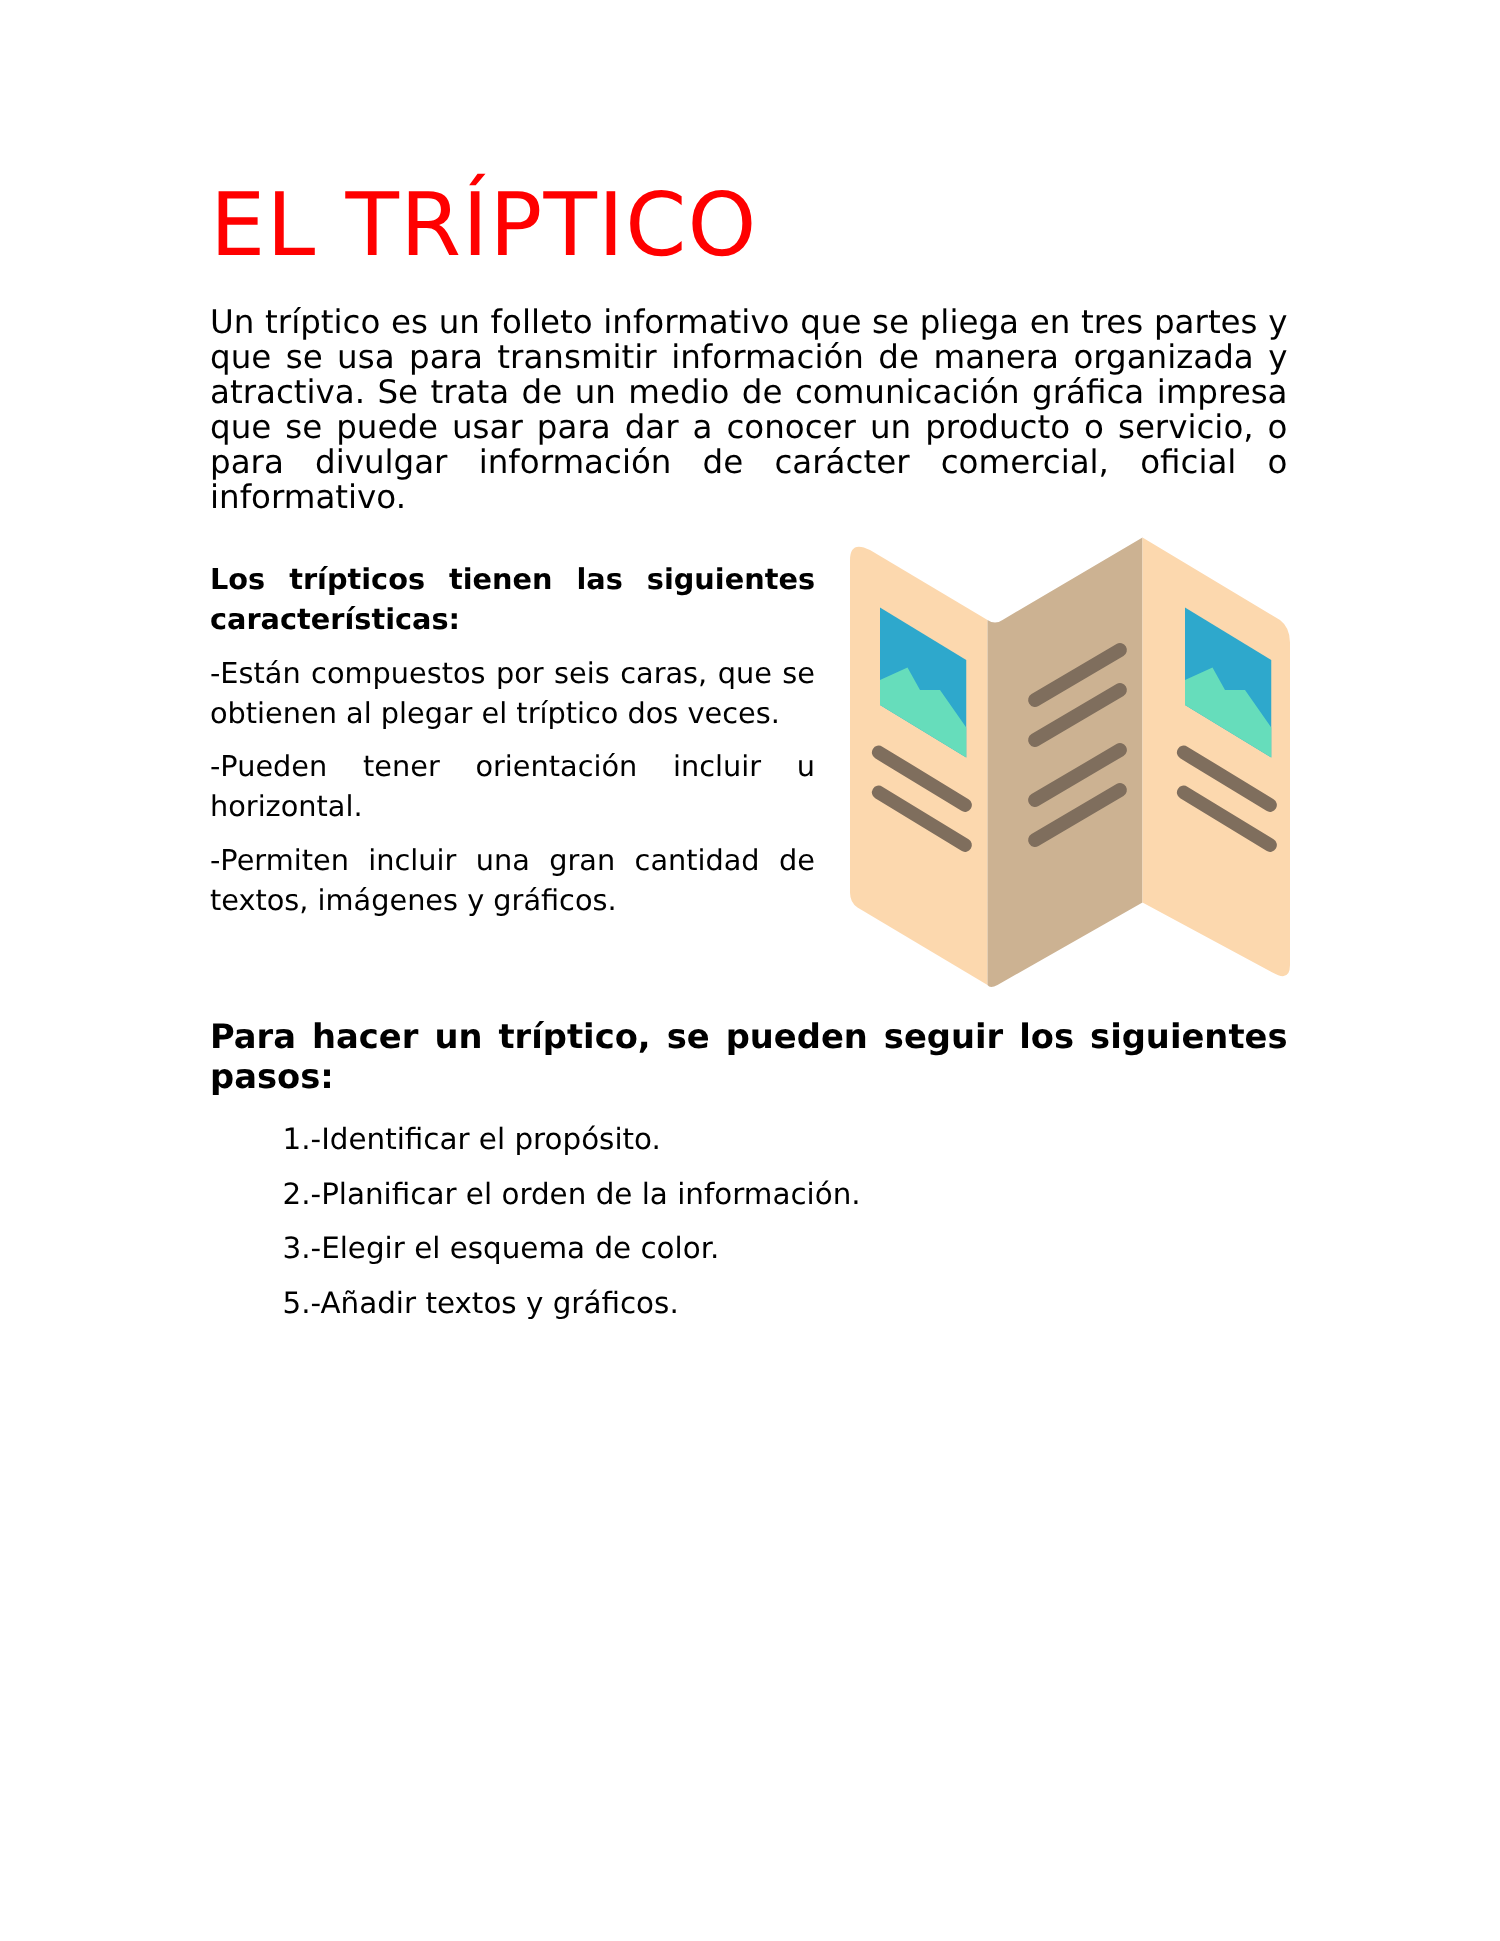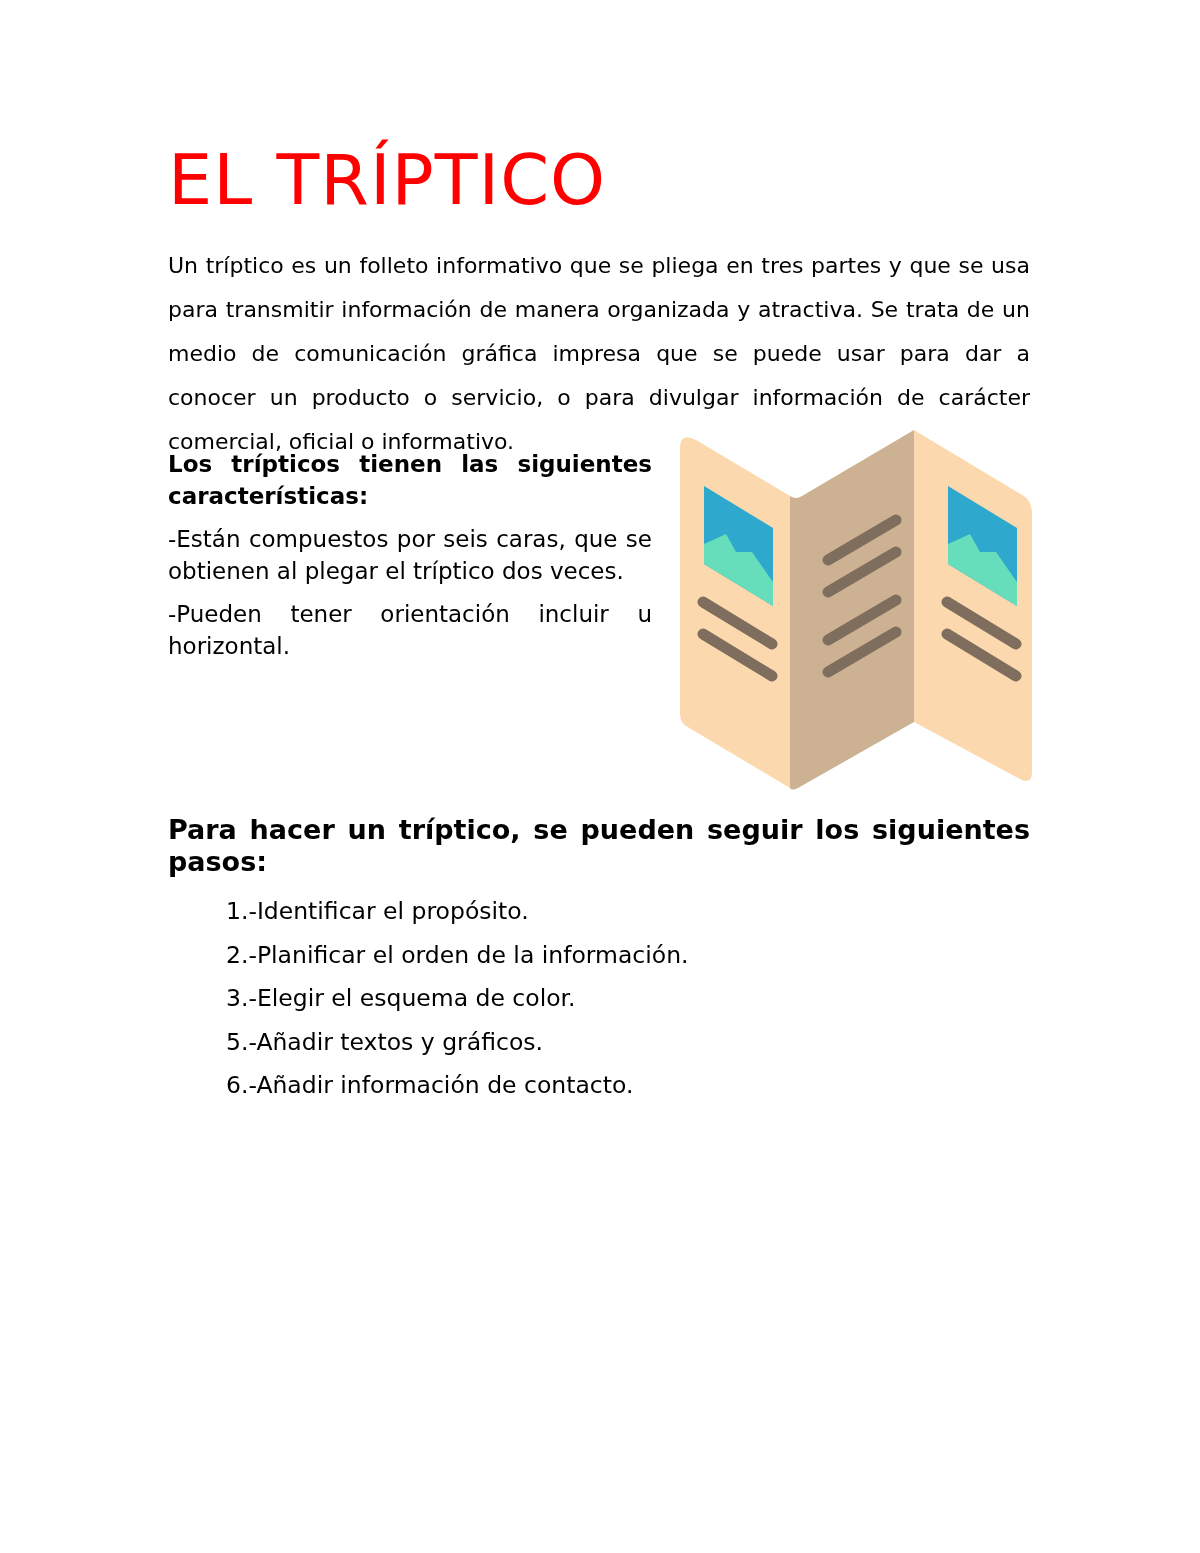--- a/index.html
+++ b/index.html
@@ -1,41 +1,42 @@
 <!DOCTYPE html>
 <html><head>
 <meta charset="utf-8">
 <style>
   html, body { margin: 0; padding: 0; background: #ffffff; }
   body { width: 1200px; height: 1553px; position: relative; overflow: hidden;
          font-family: "DejaVu Sans", sans-serif; color: #000; }
   .title { position: absolute; left: 168px; top: 140px; margin: 0;
            font-size: 70px; font-weight: normal; color: #ff0000; line-height: 80px; letter-spacing: 1px; }
   .intro { position: absolute; left: 168px; top: 244px; width: 862px; margin: 0;
-           font-size: 22px; line-height: 44px; text-align: justify; }
+           font-size: 26px; line-height: 28px; text-align: justify; }
   .left-col { position: absolute; left: 168px; top: 448px; width: 484px; }
   .left-col p { margin: 0 0 11px 0; font-size: 23px; line-height: 32px; text-align: justify; }
   .left-col p.head { font-weight: bold; }
   .illustration { position: absolute; left: 668px; top: 426px; width: 368px; height: 365px; }
   .steps-head { position: absolute; left: 168px; top: 814px; width: 862px; margin: 0;
                 font-size: 27px; line-height: 32px; font-weight: bold; text-align: justify; }
   .steps { position: absolute; left: 222px; top: 891px; margin: 4px; padding: 0; list-style: none; }
   .steps li { font-size: 23.5px; line-height: 32px; margin-bottom: 11.5px; }
 </style>
 </head>
 <body>
 
 <h1 class="title">EL TRÍPTICO</h1>
 
 <p class="intro">Un tríptico es un folleto informativo que se pliega en tres partes y que se usa para transmitir información de manera organizada y atractiva. Se trata de un medio de comunicación gráfica impresa que se puede usar para dar a conocer un producto o servicio, o para divulgar información de carácter comercial, oficial o informativo.</p>
 
 <div class="left-col">
   <p class="head">Los trípticos tienen las siguientes características:</p>
   <p>-Están compuestos por seis caras, que se obtienen al plegar el tríptico dos veces.</p>
   <p>-Pueden tener orientación incluir u horizontal.</p>
+  <p>-Permiten incluir una gran cantidad de textos, imágenes y gráficos.</p>
 </div>
 
 <div class="illustration">
   <svg width="368" height="365" viewBox="0 0 368 365" xmlns="http://www.w3.org/2000/svg">
 
     <path d="M12 22 Q12 6 28 14 L122 70 L122 362 L18 300 Q12 296 12 288 Z" fill="#fcd8ae"></path>
 
     <path d="M122 70 Q128 74 134 70 L246 4 L246 296 L130 362 Q124 365 122 362 Z" fill="#ccb292"></path>
 
     <path d="M246 4 L356 70 Q364 76 364 88 L364 346 Q364 360 350 352 L246 296 Z" fill="#fcd8ae"></path>
@@ -61,14 +62,13 @@
   </svg>
 </div>
 
 <p class="steps-head">Para hacer un tríptico, se pueden seguir los siguientes pasos:</p>
 
 <ol class="steps">
   <li>1.-Identificar el propósito.</li>
   <li>2.-Planificar el orden de la información.</li>
   <li>3.-Elegir el esquema de color.</li>
   <li>5.-Añadir textos y gráficos.</li>
-  <li>6.-Añadir información de contacto.</li>
 </ol>
 
 </body></html>

